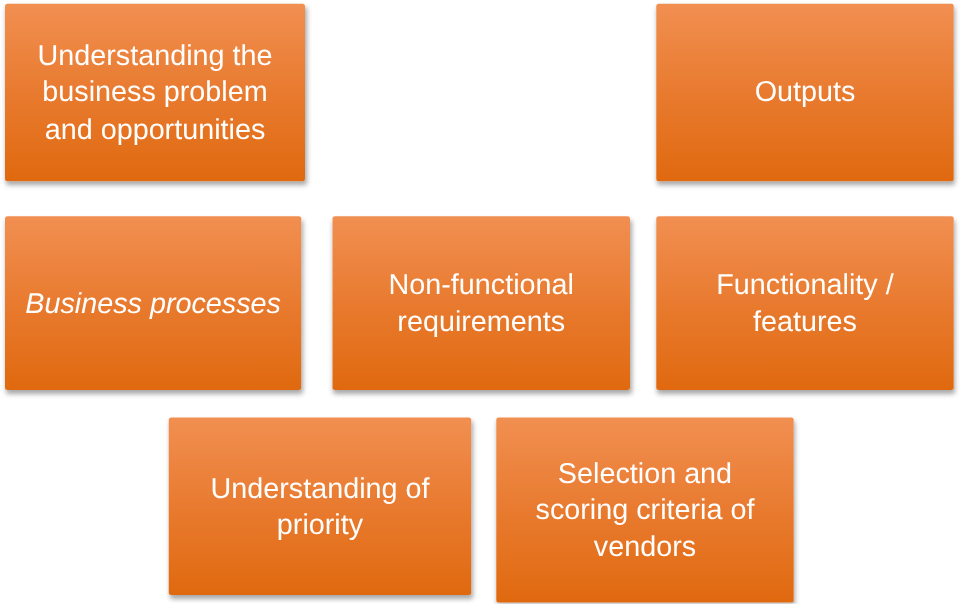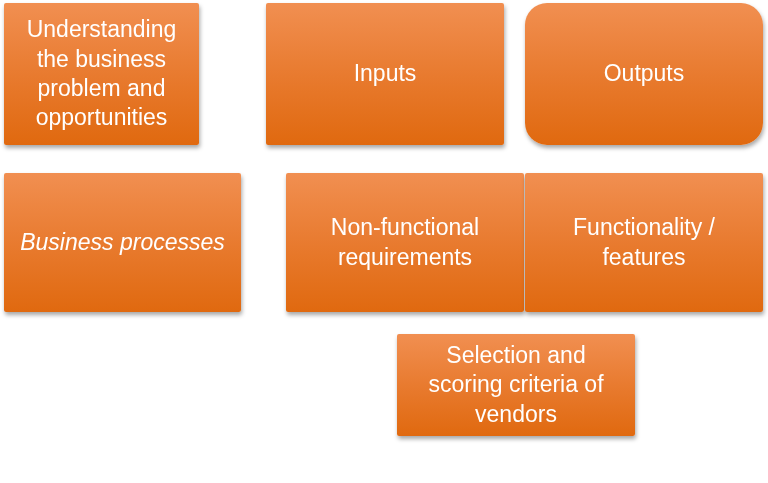--- a/index.html
+++ b/index.html
@@ -33,58 +33,58 @@
     line-height: 1.28;
     background: linear-gradient(180deg,
       var(--box-gradient-top) 0%,
       var(--box-gradient-mid) 52%,
       var(--box-gradient-bottom) 100%);
     border-radius: 2px;
     box-shadow: 1px 3px 4px rgba(0, 0, 0, 0.35);
   }
   .box-label { display: inline-block; }
   
-  .b1 { left: 4px;   top: 3px;   width: 195px; height: 142px; }
+  .b1 { left: 4px;   top: 3px;   width: 240px; height: 142px; }
   .b2 { left: 266px; top: 3px;   width: 238px; height: 142px; }
-  .b3 { left: 525px; top: 3px;   width: 238px; height: 142px; border-radius: 22px; }
+  .b3 { left: 525px; top: 3px;   width: 238px; height: 142px; }
   
   .b4 { left: 4px;   top: 173px; width: 237px; height: 139px; font-style: italic; }
-  .b5 { left: 266px; top: 173px; width: 238px; height: 139px; margin-left: 20px; }
+  .b5 { left: 266px; top: 173px; width: 238px; height: 139px; }
   .b6 { left: 525px; top: 173px; width: 238px; height: 139px; justify-content: flex-end; }
   
   .b7 { left: 135px; top: 334px; width: 242px; height: 142px; }
-  .b8 { left: 397px; top: 334px; width: 238px; height: 102px; padding: 16px 24px; }
+  .b8 { left: 397px; top: 334px; width: 238px; height: 148px; padding: 16px 24px; }
 </style>
 </head>
 <body>
 
 <div class="canvas">
 
   <div class="box b1">
     <span class="box-label">Understanding the business problem and opportunities</span>
   </div>
 
-  <div class="box b2">
-    <span class="box-label">Inputs</span>
-  </div>
 
   <div class="box b3">
     <span class="box-label">Outputs</span>
   </div>
 
   <div class="box b4">
     <span class="box-label">Business processes</span>
   </div>
 
   <div class="box b5">
     <span class="box-label">Non-functional requirements</span>
   </div>
 
   <div class="box b6">
     <span class="box-label">Functionality / features</span>
   </div>
 
+  <div class="box b7">
+    <span class="box-label">Understanding of priority</span>
+  </div>
 
   <div class="box b8">
     <span class="box-label">Selection and scoring criteria of vendors</span>
   </div>
 
 </div>
 
 </body></html>

